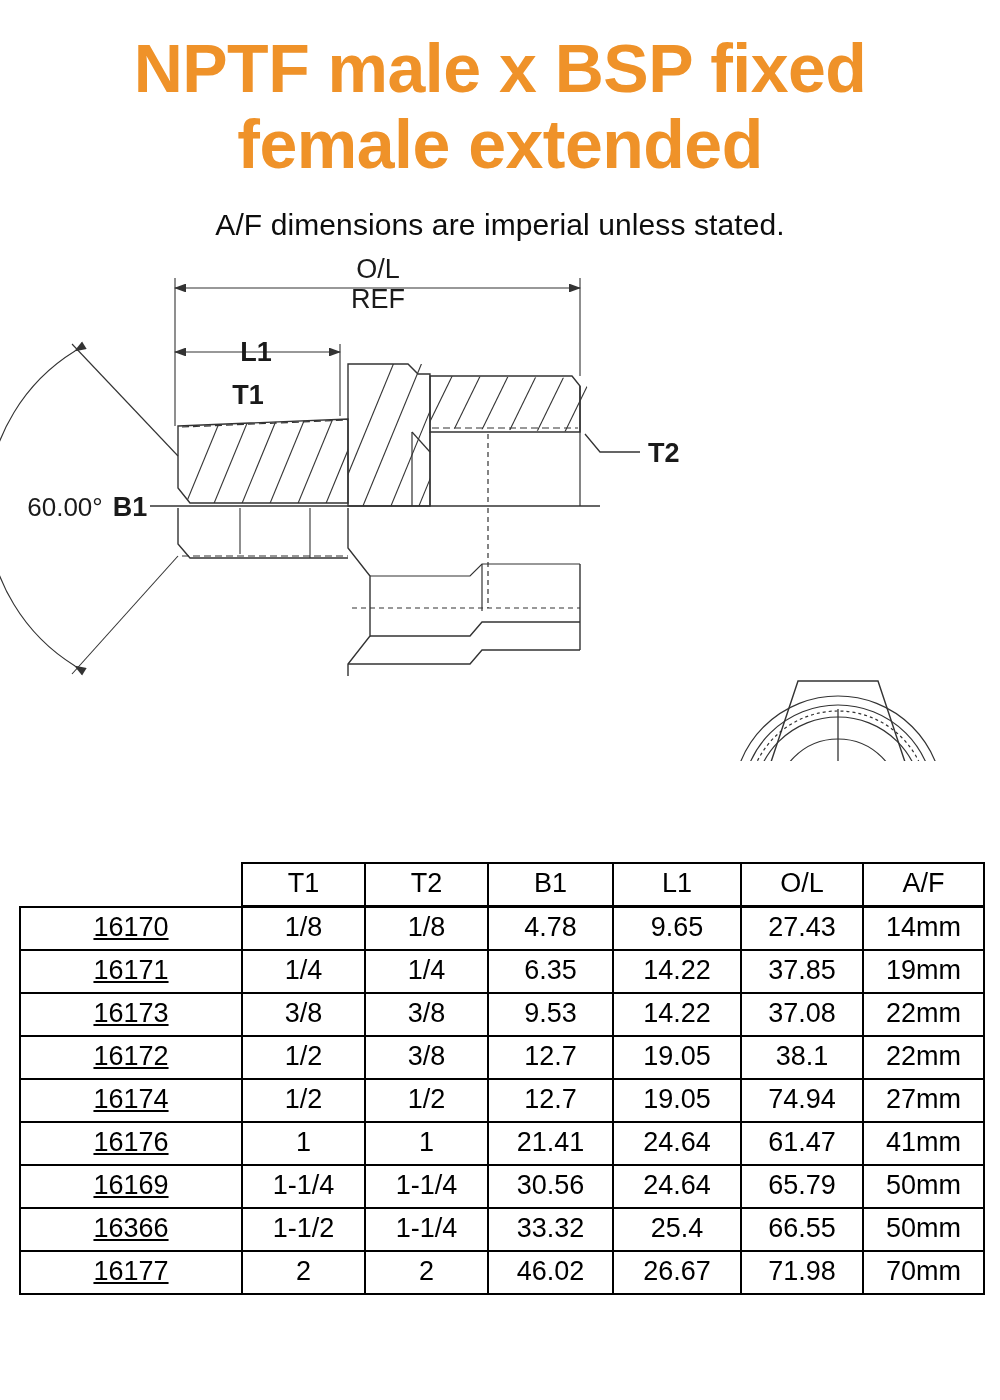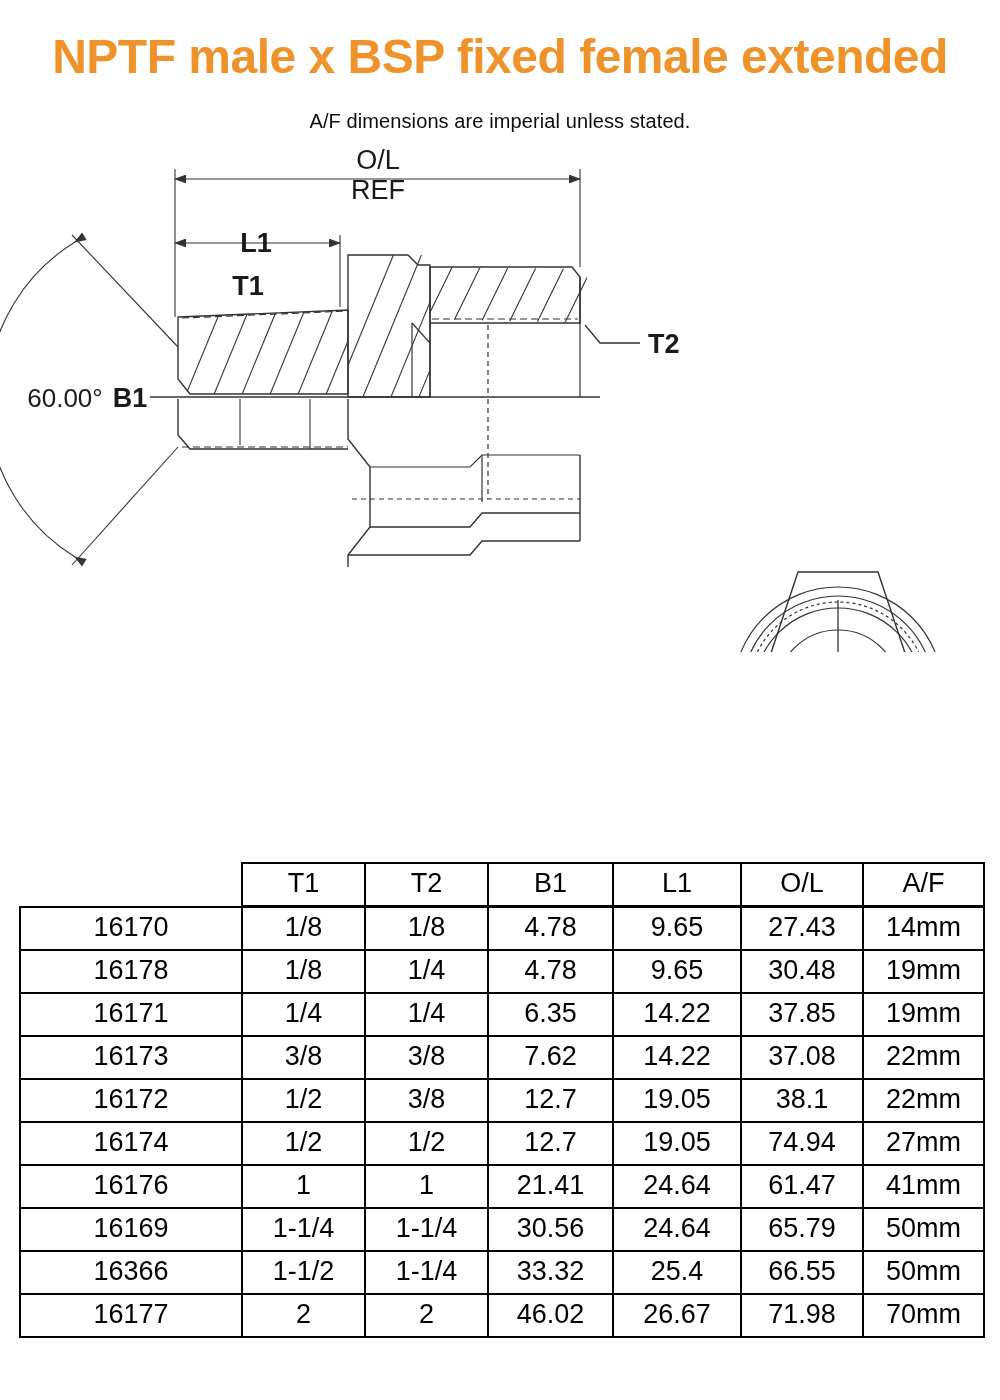--- a/index.html
+++ b/index.html
@@ -17,30 +17,30 @@
     overflow: hidden;
     position: relative;
   }
 
   
   .header {
     padding: 30px 30px 0 30px;
     text-align: center;
   }
   .page-title {
-    font-size: 48px;
+    font-size: 68px;
     line-height: 1.12;
     font-weight: bold;
     color: #ef9229;
     letter-spacing: -0.5px;
     margin: 0;
     padding: 0 20px;
   }
   .page-subtitle {
-    font-size: 20px;
+    font-size: 30px;
     font-weight: 400;
     color: #0d0d0d;
     margin: 26px 0 0 0;
     letter-spacing: 0.1px;
   }
 
   
   .drawing-area {
     position: relative;
     width: 1000px;
@@ -84,20 +84,21 @@
     overflow: hidden;
   }
   table.spec-table thead th.part-blank {
     border: none;
   }
   table.spec-table thead th {
     border-bottom-width: 3px;
   }
   table.spec-table td.part-cell {
     text-align: center;
+    text-decoration: underline;
   }
 </style>
 </head>
 <body>
 
 <div class="header">
   <h1 class="page-title" style="color: rgb(239, 146, 41);">NPTF male x BSP fixed female extended</h1>
   <p class="page-subtitle" style="color: rgb(13, 13, 13);">A/F dimensions are imperial unless stated.</p>
 </div>
 
@@ -258,42 +259,33 @@
         <tr>
           <td class="part-cell">16170</td>
           <td>1/8</td>
           <td>1/8</td>
           <td>4.78</td>
           <td>9.65</td>
           <td>27.43</td>
           <td>14mm</td>
         </tr>
         <tr>
-          <td class="part-cell">16178</td>
-          <td>1/8</td>
-          <td>1/4</td>
-          <td>4.78</td>
-          <td>9.65</td>
-          <td>30.48</td>
-          <td>19mm</td>
-        </tr>
-        <tr>
           <td class="part-cell">16171</td>
           <td>1/4</td>
           <td>1/4</td>
           <td>6.35</td>
           <td>14.22</td>
           <td>37.85</td>
           <td>19mm</td>
         </tr>
         <tr>
           <td class="part-cell">16173</td>
           <td>3/8</td>
           <td>3/8</td>
-          <td>7.62</td>
+          <td>9.53</td>
           <td>14.22</td>
           <td>37.08</td>
           <td>22mm</td>
         </tr>
         <tr>
           <td class="part-cell">16172</td>
           <td>1/2</td>
           <td>3/8</td>
           <td>12.7</td>
           <td>19.05</td>

